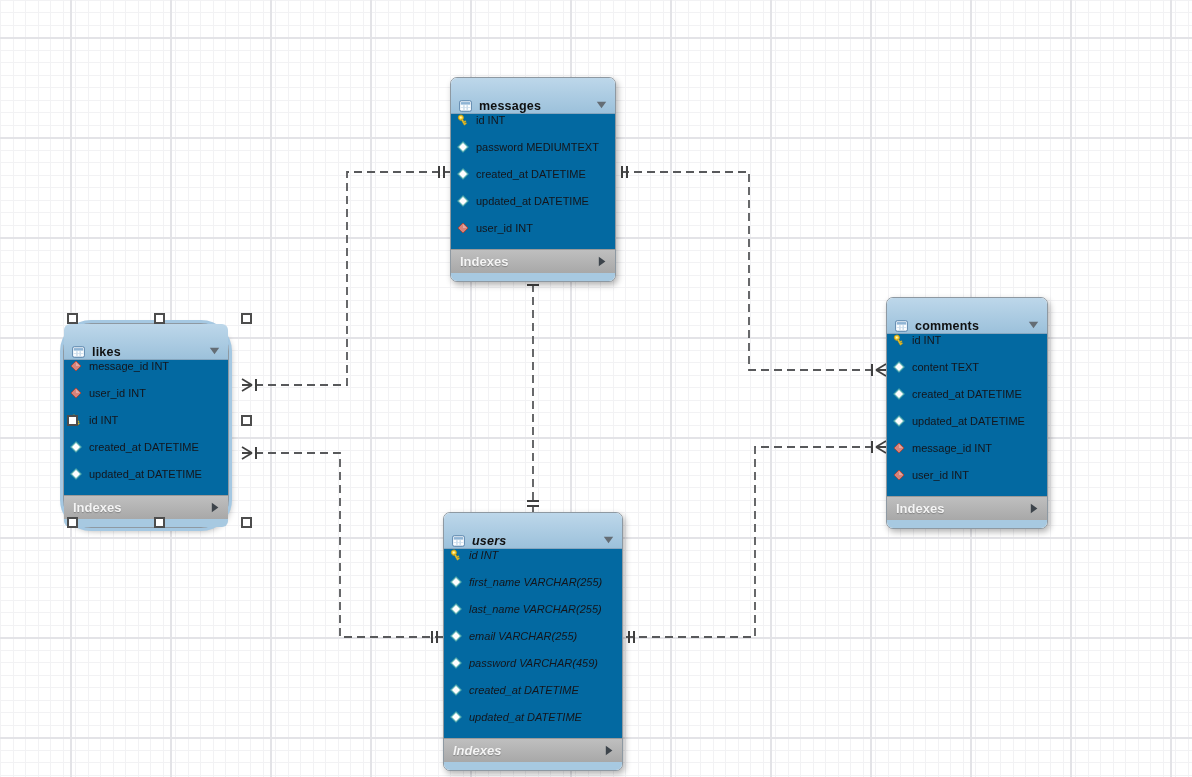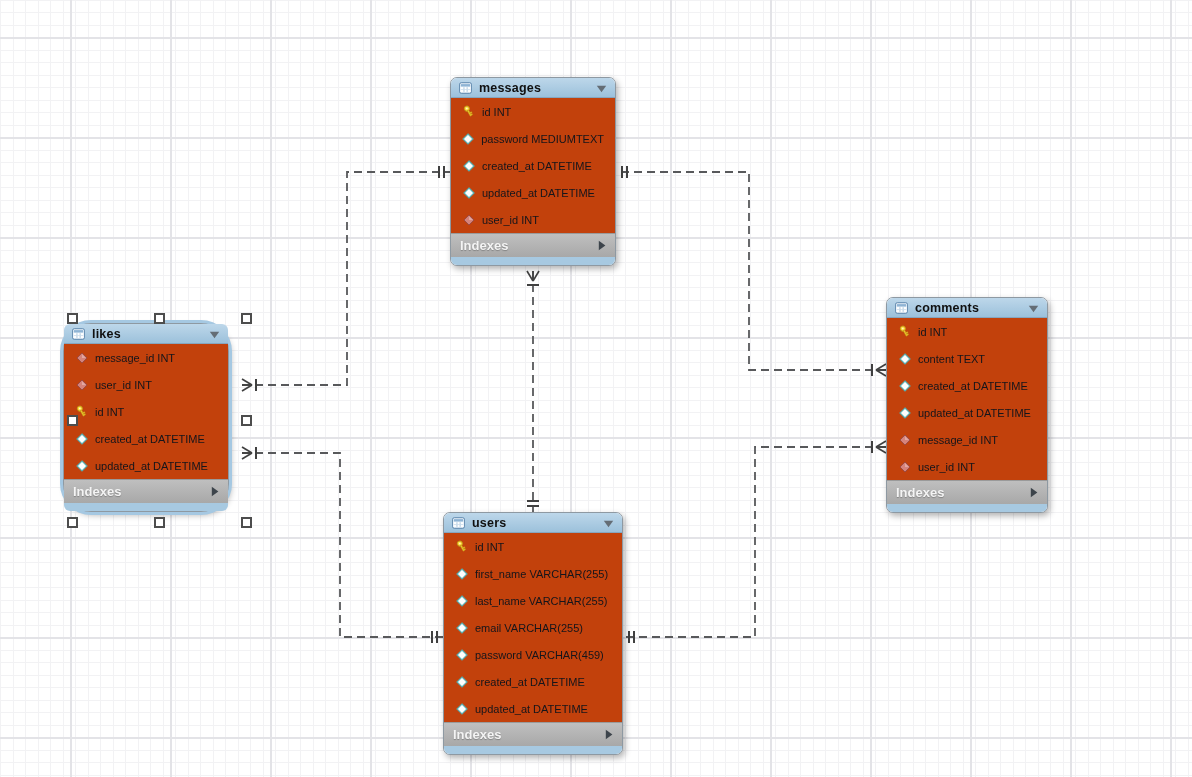--- a/index.html
+++ b/index.html
@@ -26,35 +26,35 @@
     border:1px solid #8e99a2;
     border-radius:7px;
     box-shadow: 2px 3px 6px rgba(0,0,0,0.30);
     box-sizing:border-box;
   }
   .db-table.selected {
     box-shadow: 0 0 0 3px #a5c8e2, 2px 3px 6px rgba(0,0,0,0.30);
   }
 
   .tbl-header {
-    height:20px;
-    display:flex; align-items:center; gap:7px;
+    height:36px;
+    display:flex; align-items:flex-end; gap:7px;
     padding:0 8px;
     background:linear-gradient(#bdd7ea, #9cc1db);
     border-bottom:1px solid #86a6bf;
     border-radius:6px 6px 0 0;
     box-sizing:border-box;
   }
   .tbl-name { flex:1; font-size:12.5px; font-weight:bold; color:#101010; letter-spacing:0.2px; }
 
   .tbl-row {
     height:27px;
-    display:flex; align-items:center; gap:7px;
-    padding:0 11px;
-    background:#c2410c;
+    display:flex; gap:7px;
+    padding:0 5px;
+    background:#0369a1;
     font-size:11px; color:#14151b;
     white-space:nowrap;
     box-sizing:border-box;
   }
   .row-icon { display:inline-flex; width:13px; justify-content:center; }
 
   .tbl-indexes {
     height:24px;
     display:flex; align-items:center;
     padding:0 9px;
@@ -359,21 +359,21 @@
         <div class="tbl-indexes">
           <span>Indexes</span>
           <span class="expand-arrow">
             <svg width="8" height="11" viewBox="0 0 8 11">
               <path d="M0.8 0.8 L7.4 5.5 L0.8 10.2 Z" fill="#3d444b"></path>
             </svg>
           </span>
         </div>
         <div class="tbl-strip"></div>
       </div>
-      <div class="db-table" style="left: 443px; top: 512px; width: 180px;">
+      <div class="db-table" style="left: 443px; top: 512px; width: 180px; font-style: italic;">
         <div class="tbl-header">
           <span class="row-icon">
             <svg width="16" height="14" viewBox="0 0 16 14">
               <rect x="0.5" y="0.5" width="15" height="13" rx="2.5" fill="#eaf2f9" stroke="#46749e"></rect>
               <rect x="2.2" y="2.2" width="11.6" height="3" fill="#8fb4d4"></rect>
               <rect x="2.2" y="6" width="11.6" height="5.8" fill="#ffffff"></rect>
               <line x1="6.1" y1="6" x2="6.1" y2="11.8" stroke="#9dbcd6"></line>
               <line x1="10" y1="6" x2="10" y2="11.8" stroke="#9dbcd6"></line>
               <line x1="2.2" y1="8.9" x2="13.8" y2="8.9" stroke="#cbdceb"></line>
             </svg>

